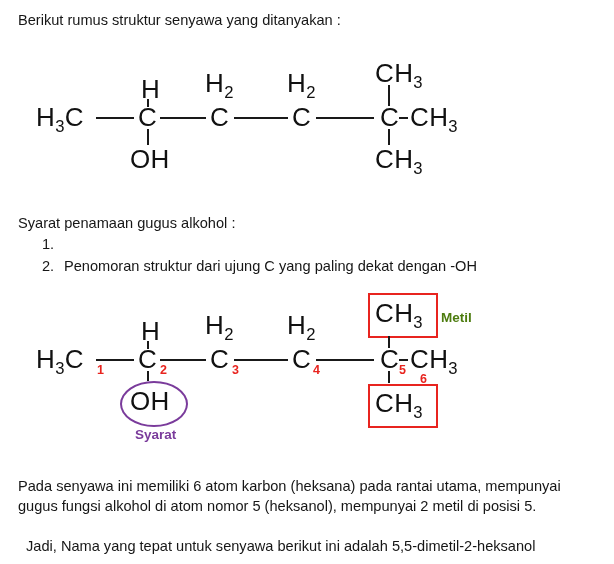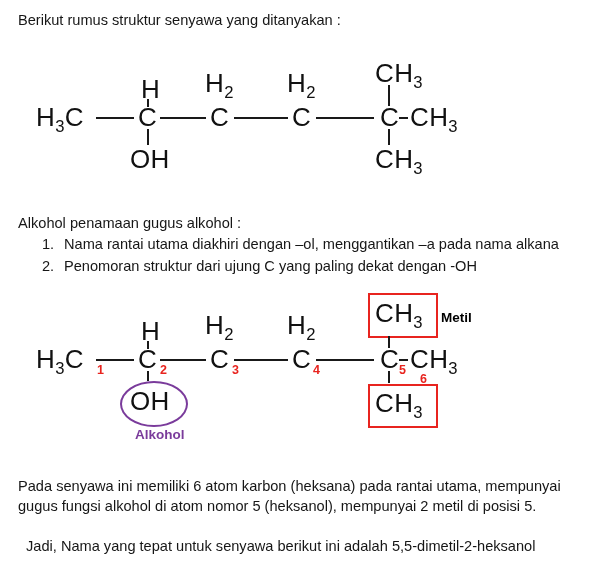--- a/index.html
+++ b/index.html
@@ -7,21 +7,21 @@
   .page{position:relative;width:576px;height:564px;background:#ffffff;overflow:hidden}
   .body-text{position:absolute;margin:0;font-size:14.6px;line-height:20px;color:#161616;white-space:nowrap}
   .wrap{white-space:normal}
   .atom{position:absolute;font-size:26px;line-height:1;color:#111;letter-spacing:.4px;white-space:nowrap}
   .atom sub{font-size:64%;line-height:0}
   .hbond{position:absolute;height:2.4px;background:#191919}
   .vbond{position:absolute;width:2.4px;background:#191919}
   .hl-box{position:absolute;border:2.6px solid #e8241f}
   .hl-ellipse{position:absolute;border:2.6px solid #7a3b9b;border-radius:50%}
   .cnum{position:absolute;font-size:12.5px;font-weight:bold;color:#e8241f;line-height:1}
-  .red-label{position:absolute;font-size:13.5px;font-weight:bold;color:#000000;line-height:1}
+  .red-label{position:absolute;font-size:13.5px;font-weight:bold;color:#4d7c0f;line-height:1}
   .purple-label{position:absolute;font-size:13.5px;font-weight:bold;color:#7a3b9b;line-height:1}
 </style>
 </head>
 <body>
 
 <div class="page">
 
   <p class="body-text" style="left:18px;top:10px">Berikut rumus struktur senyawa yang ditanyakan :</p>
 
   <div>
@@ -44,23 +44,22 @@
     <span class="atom" style="left:287px;top:70px">H<sub>2</sub></span>
     <span class="atom" style="left:375px;top:60px">CH<sub>3</sub></span>
     <div class="vbond" style="left:387.5px;top:85px;height:21px"></div>
 
     <div class="vbond" style="left:146.5px;top:129px;height:16px"></div>
     <span class="atom" style="left:130px;top:146px">OH</span>
     <div class="vbond" style="left:387.5px;top:129px;height:16px"></div>
     <span class="atom" style="left:375px;top:146px">CH<sub>3</sub></span>
   </div>
 
-  <p class="body-text" style="left:18px;top:213px">Alkohol penamaan gugus alkohol :</p>
+  <p class="body-text" style="left:18px;top:213px">Syarat penamaan gugus alkohol :</p>
   <span class="body-text" style="left:42px;top:234px">1.</span>
-  <span class="body-text" style="left:64px;top:234px">Nama rantai utama  diakhiri dengan –ol, menggantikan –a pada nama alkana</span>
   <span class="body-text" style="left:42px;top:256px">2.</span>
   <span class="body-text" style="left:64px;top:256px">Penomoran struktur dari ujung C yang paling dekat dengan -OH</span>
 
   <div>
 
     <span class="atom" style="left:36px;top:346px">H<sub>3</sub>C</span>
     <div class="hbond" style="left:96px;top:358.8px;width:38px"></div>
     <span class="atom" style="left:138px;top:346px">C</span>
     <div class="hbond" style="left:160px;top:358.8px;width:46px"></div>
     <span class="atom" style="left:210px;top:346px">C</span>
@@ -76,21 +75,21 @@
     <span class="atom" style="left:205px;top:312px">H<sub>2</sub></span>
     <span class="atom" style="left:287px;top:312px">H<sub>2</sub></span>
     <div class="hl-box" style="left:368px;top:293px;width:66px;height:41px"></div>
     <span class="atom" style="left:375px;top:300px">CH<sub>3</sub></span>
     <div class="vbond" style="left:387.5px;top:336px;height:12px"></div>
     <span class="red-label" style="left:441px;top:311px">Metil</span>
 
     <div class="vbond" style="left:146.5px;top:371px;height:10px"></div>
     <div class="hl-ellipse" style="left:120px;top:381px;width:64px;height:42px"></div>
     <span class="atom" style="left:130px;top:388px">OH</span>
-    <span class="purple-label" style="left:135px;top:428px">Alkohol</span>
+    <span class="purple-label" style="left:135px;top:428px">Syarat</span>
     <div class="vbond" style="left:387.5px;top:371px;height:12px"></div>
     <div class="hl-box" style="left:368px;top:384px;width:66px;height:40px"></div>
     <span class="atom" style="left:375px;top:390px">CH<sub>3</sub></span>
 
     <span class="cnum" style="left:97px;top:364px">1</span>
     <span class="cnum" style="left:160px;top:364px">2</span>
     <span class="cnum" style="left:232px;top:364px">3</span>
     <span class="cnum" style="left:313px;top:364px">4</span>
     <span class="cnum" style="left:399px;top:364px">5</span>
     <span class="cnum" style="left:420px;top:373px">6</span>

